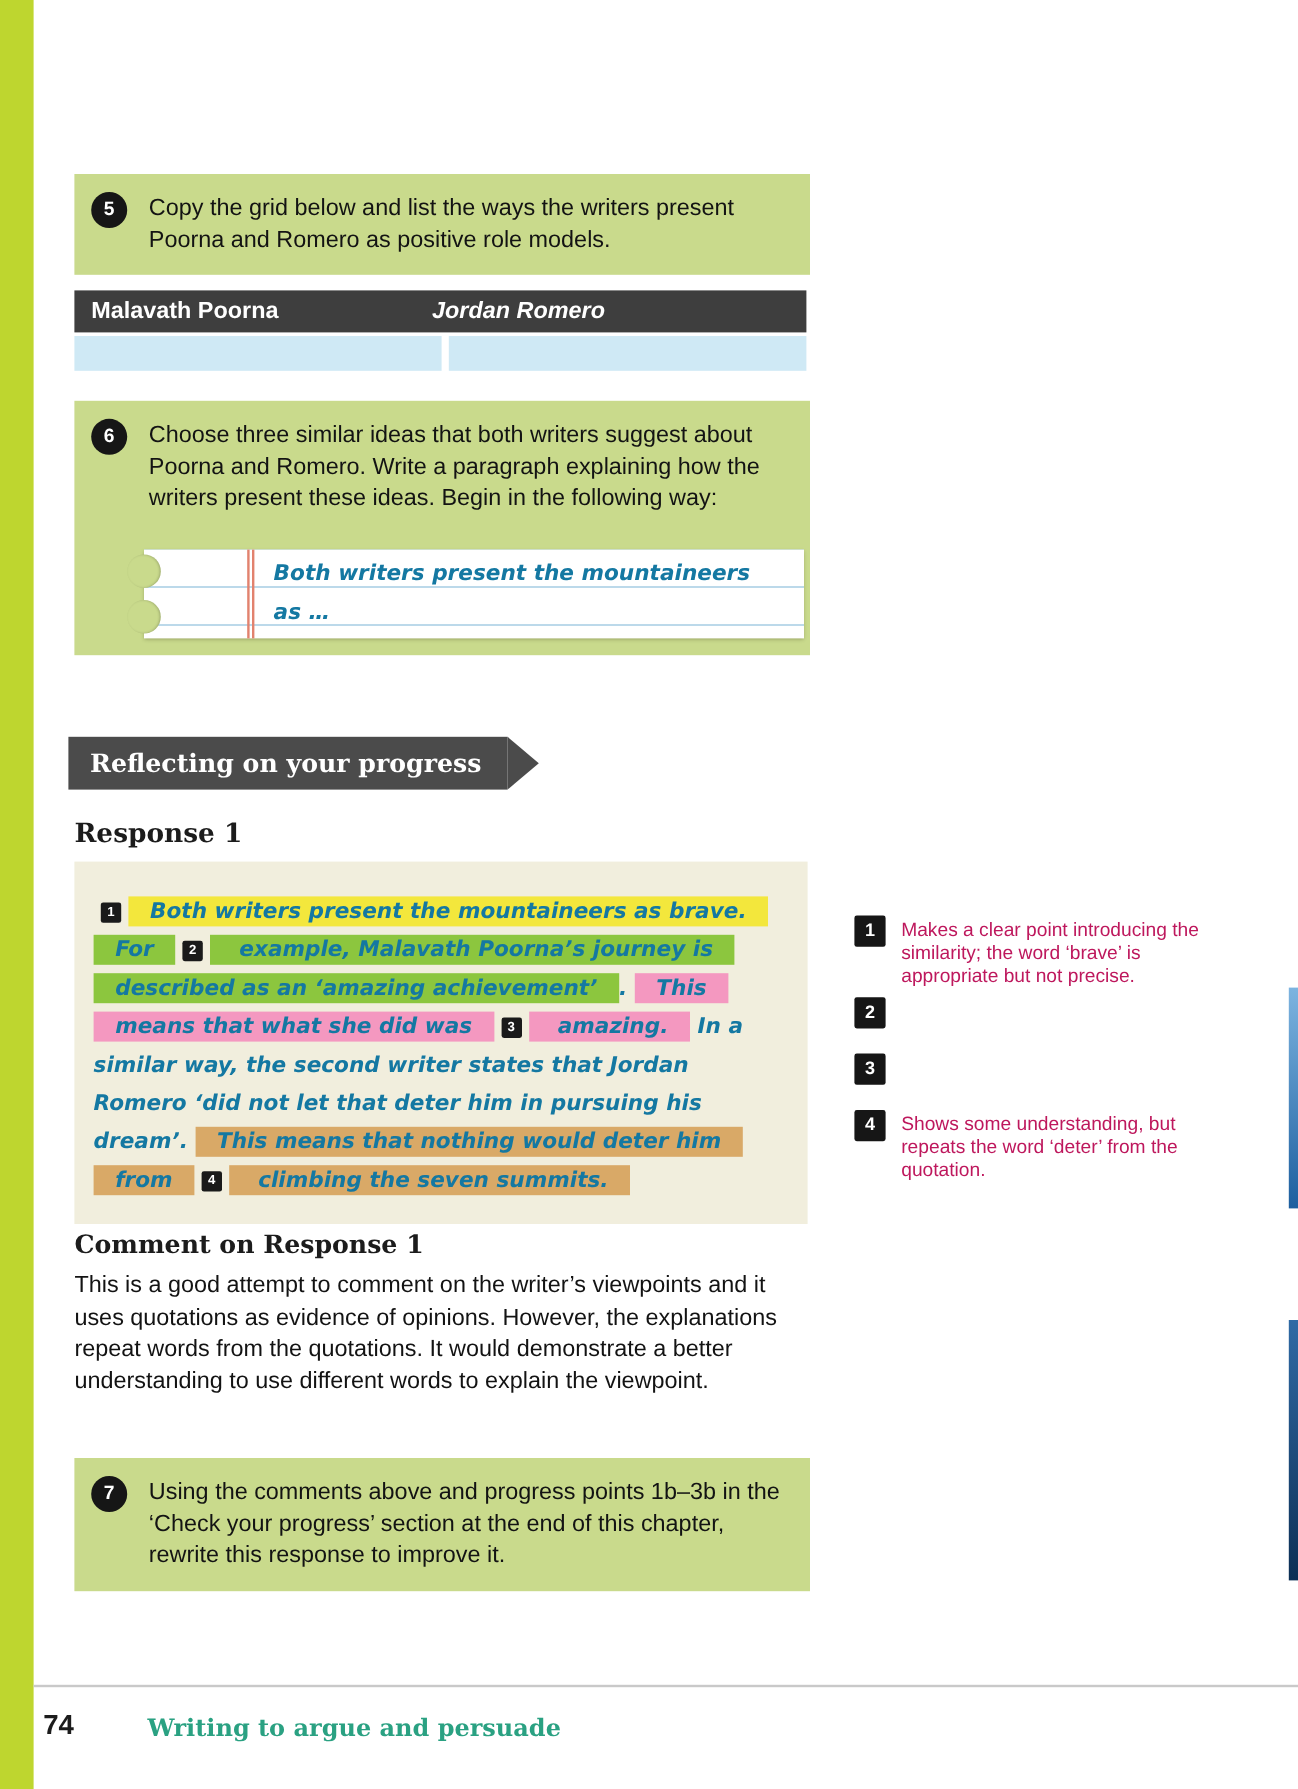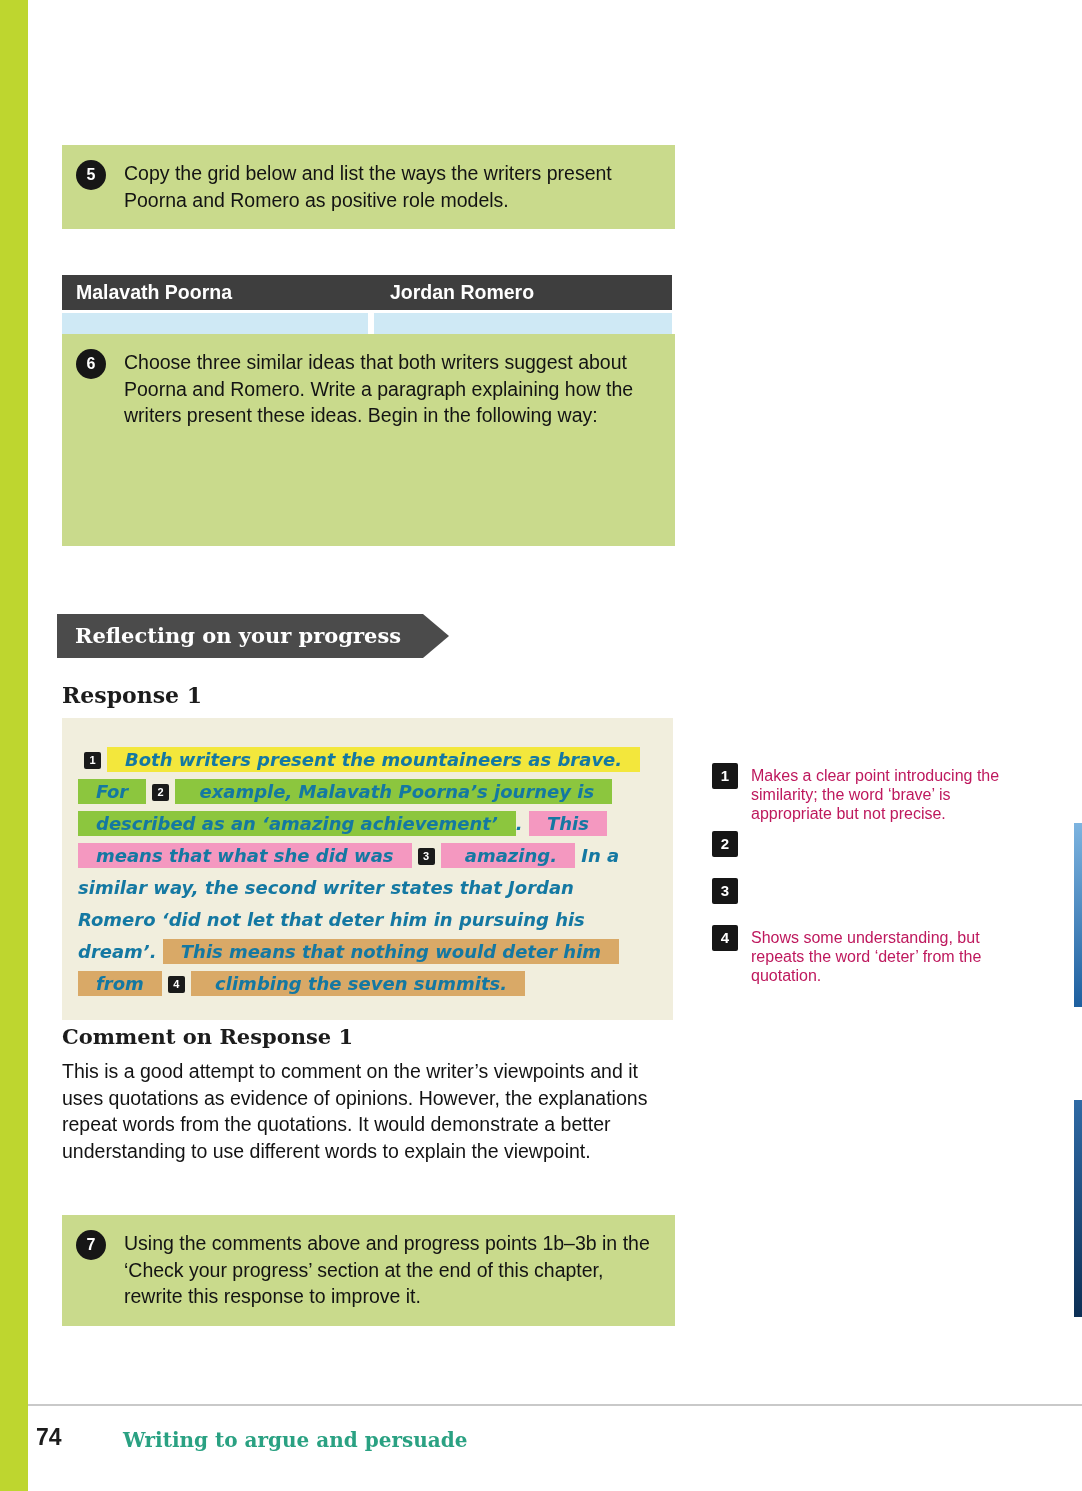--- a/index.html
+++ b/index.html
@@ -11,25 +11,25 @@
 
   .intro { position:absolute; left:62px; top:78px; width:618px; font-size:19.5px; line-height:26.5px; color:#131313; }
 
   .task-box { position:absolute; left:62px; width:613px; background:#c9da8c; padding:15px 24px 16px 62px; }
   .task5 { top:145px; }
   .task6 { top:334px; height:212px; }
   .task7 { top:1215px; }
   .task-num { position:absolute; left:14px; top:15px; width:30px; height:30px; border-radius:50%; background:#161616; color:#ffffff; font-weight:700; font-size:16px; text-align:center; line-height:30px; }
   .task-text { font-size:19.5px; line-height:26.5px; color:#131313; }
 
-  .grid-table { position:absolute; left:62px; top:242px; width:610px;margin-top:33px; }
+  .grid-table { position:absolute; left:62px; top:242px; width:610px; }
   .grid-header { position:relative; height:35px; background:#3e3e3e; }
   .grid-header span { position:absolute; top:6px; color:#ffffff; font-weight:700; font-size:19.5px; }
   .gh1 { left:14px; }
-  .gh2 { left:328px; }
+  .gh2 { left:298px;font-style:italic; }
   .grid-cells { position:relative; margin-top:3px; height:29px; }
   .grid-cell { position:absolute; top:0; height:29px; background:#cfe9f5; }
   .gc1 { left:0; width:306px; }
   .gc2 { left:312px; width:298px; }
 
   .notebook { position:absolute; left:58px; top:124px; width:550px; height:74px;
     background:#ffffff;
     background-image:repeating-linear-gradient(180deg, rgba(0,0,0,0) 0px, rgba(0,0,0,0) 30px, #bcd9ea 30px, #bcd9ea 32px);
     box-shadow:0 1px 3px rgba(60,60,30,.35); }
   .nb-redline { position:absolute; left:86px; top:0; bottom:0; width:6px; border-left:2px solid #e2826e; border-right:2px solid #e2826e; }
@@ -87,20 +87,26 @@
     </div>
     <div class="grid-cells">
       <div class="grid-cell gc1"></div>
       <div class="grid-cell gc2"></div>
     </div>
   </div>
 
   <div class="task-box task6">
     <span class="task-num">6</span>
     <div class="task-text">Choose three similar ideas that both writers suggest about Poorna and Romero. Write a paragraph explaining how the writers present these ideas. Begin in the following way:</div>
+    <div class="notebook">
+      <span class="nb-scallop nb-s1"></span>
+      <span class="nb-scallop nb-s2"></span>
+      <span class="nb-redline"></span>
+      <div class="nb-text">Both writers present the mountaineers as …</div>
+    </div>
   </div>
 
   <div class="banner">Reflecting on your progress</div>
 
   <h2 class="response-heading">Response 1</h2>
 
   <div class="response-box">
     <p class="response-text"><span class="marker">1</span><span class="hl hl-yellow">Both writers present the mountaineers as brave.</span><span class="seg-plain"> </span><span class="hl hl-green">For</span><span class="marker">2</span><span class="hl hl-green"> example, Malavath Poorna’s journey is described as an ‘amazing achievement’</span><span class="seg-plain">. </span><span class="hl hl-pink">This means that what she did was</span><span class="marker">3</span><span class="hl hl-pink"> amazing.</span><span class="seg-plain"> In a similar way, the second writer states that Jordan Romero ‘did not let that deter him in pursuing his dream’. </span><span class="hl hl-tan">This means that nothing would deter him from</span><span class="marker">4</span><span class="hl hl-tan"> climbing the seven summits.</span></p>
   </div>
 

